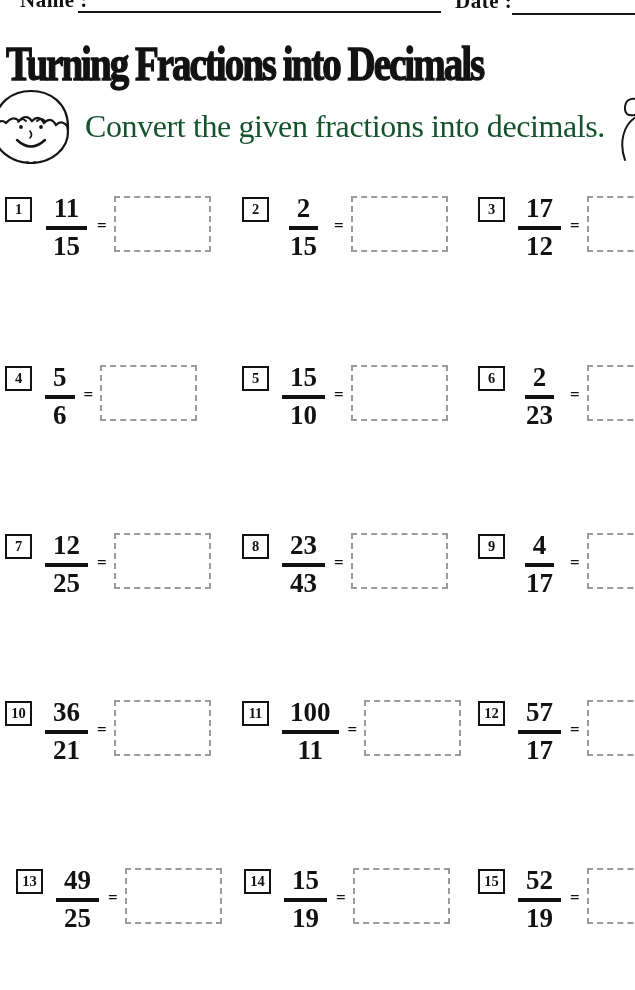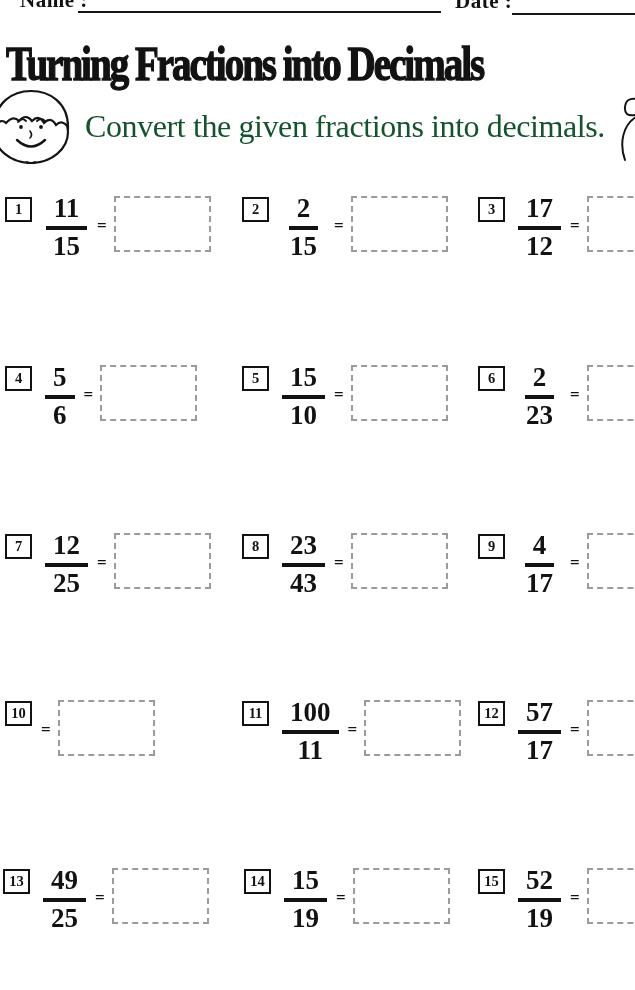--- a/index.html
+++ b/index.html
@@ -156,20 +156,24 @@
     <span class="frac">
       <span class="num">4</span>
       <span class="den">17</span>
     </span>
     <span class="eq">=</span>
     <span class="ansbox"></span>
   </div>
 
   <div class="problem" style="left:5px;top:699px">
     <span class="pnum">10</span>
+    <span class="frac">
+      <span class="num">36</span>
+      <span class="den">21</span>
+    </span>
     <span class="eq">=</span>
     <span class="ansbox"></span>
   </div>
   <div class="problem" style="left:242px;top:699px">
     <span class="pnum">11</span>
     <span class="frac">
       <span class="num">100</span>
       <span class="den">11</span>
     </span>
     <span class="eq">=</span>
@@ -178,21 +182,21 @@
   <div class="problem" style="left:478px;top:699px">
     <span class="pnum">12</span>
     <span class="frac">
       <span class="num">57</span>
       <span class="den">17</span>
     </span>
     <span class="eq">=</span>
     <span class="ansbox"></span>
   </div>
 
-  <div class="problem" style="left:3px;top:867px">
+  <div class="problem" style="left:16px;top:867px">
     <span class="pnum">13</span>
     <span class="frac">
       <span class="num">49</span>
       <span class="den">25</span>
     </span>
     <span class="eq">=</span>
     <span class="ansbox"></span>
   </div>
   <div class="problem" style="left:244px;top:867px">
     <span class="pnum">14</span>

